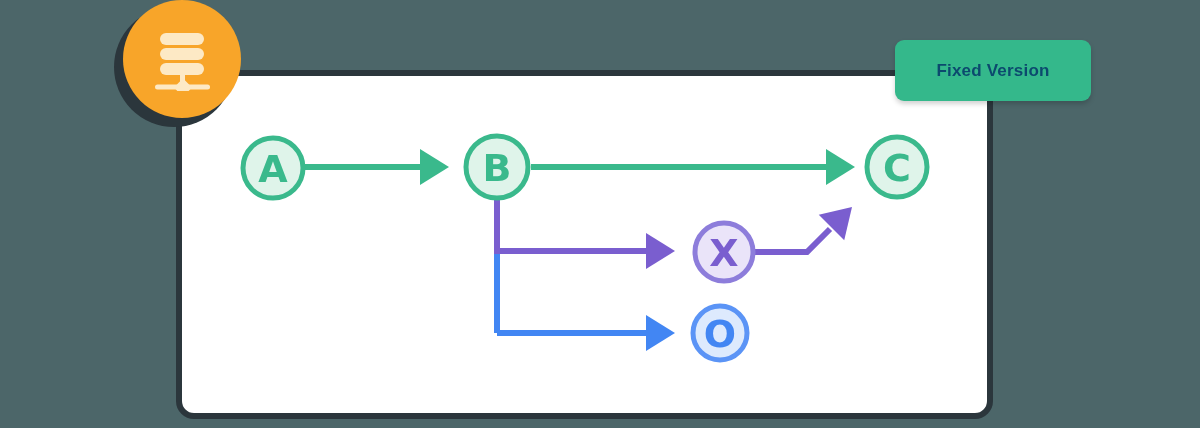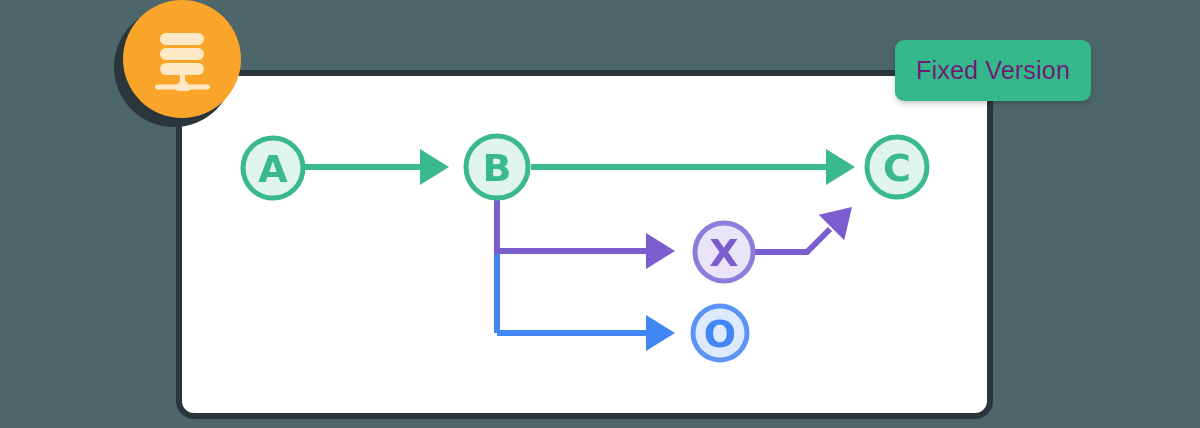--- a/index.html
+++ b/index.html
@@ -34,21 +34,21 @@
     background:var(--orange); border-radius:50%;
   }
   .logo svg{ position:absolute; left:32px; top:33px; }
   .badge{
     position:absolute; left:895px; top:40px; width:196px; height:61px;
     background:var(--badge_green); border-radius:9px;
     display:flex; align-items:center; justify-content:center;
     box-shadow:0 3px 5px rgba(0,0,0,0.18);
   }
   .badge span{
-    color:#701a75; font-weight:400; font-size:25px; letter-spacing:0.2px;
+    color:#0c4a6e; font-weight:700; font-size:17px; letter-spacing:0.2px;
   }
   
   .st-green{stroke:var(--green);}   .fl-green{fill:var(--green);}
   .st-purple{stroke:var(--purple);} .fl-purple{fill:var(--purple);}
   .st-blue{stroke:var(--blue);}     .fl-blue{fill:var(--blue);}
   .edge{stroke-width:6; fill:none;}
   .node-green{fill:var(--green_fill); stroke:var(--green); stroke-width:5;}
   .node-purple{fill:var(--purple_fill); stroke:var(--purple_soft); stroke-width:5;}
   .node-blue{fill:var(--blue_fill); stroke:var(--blue_soft); stroke-width:5;}
   .node-label{

